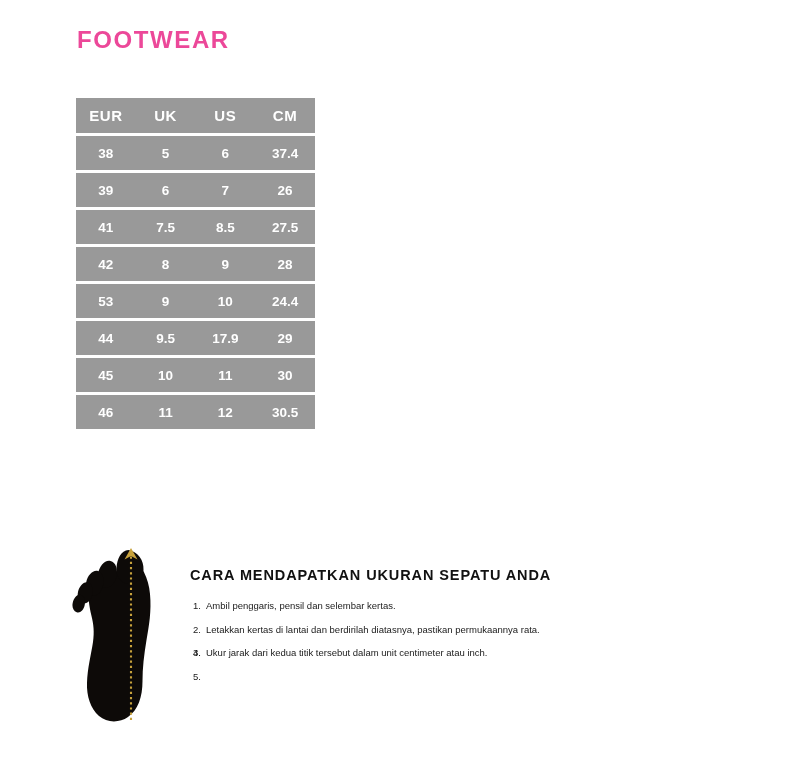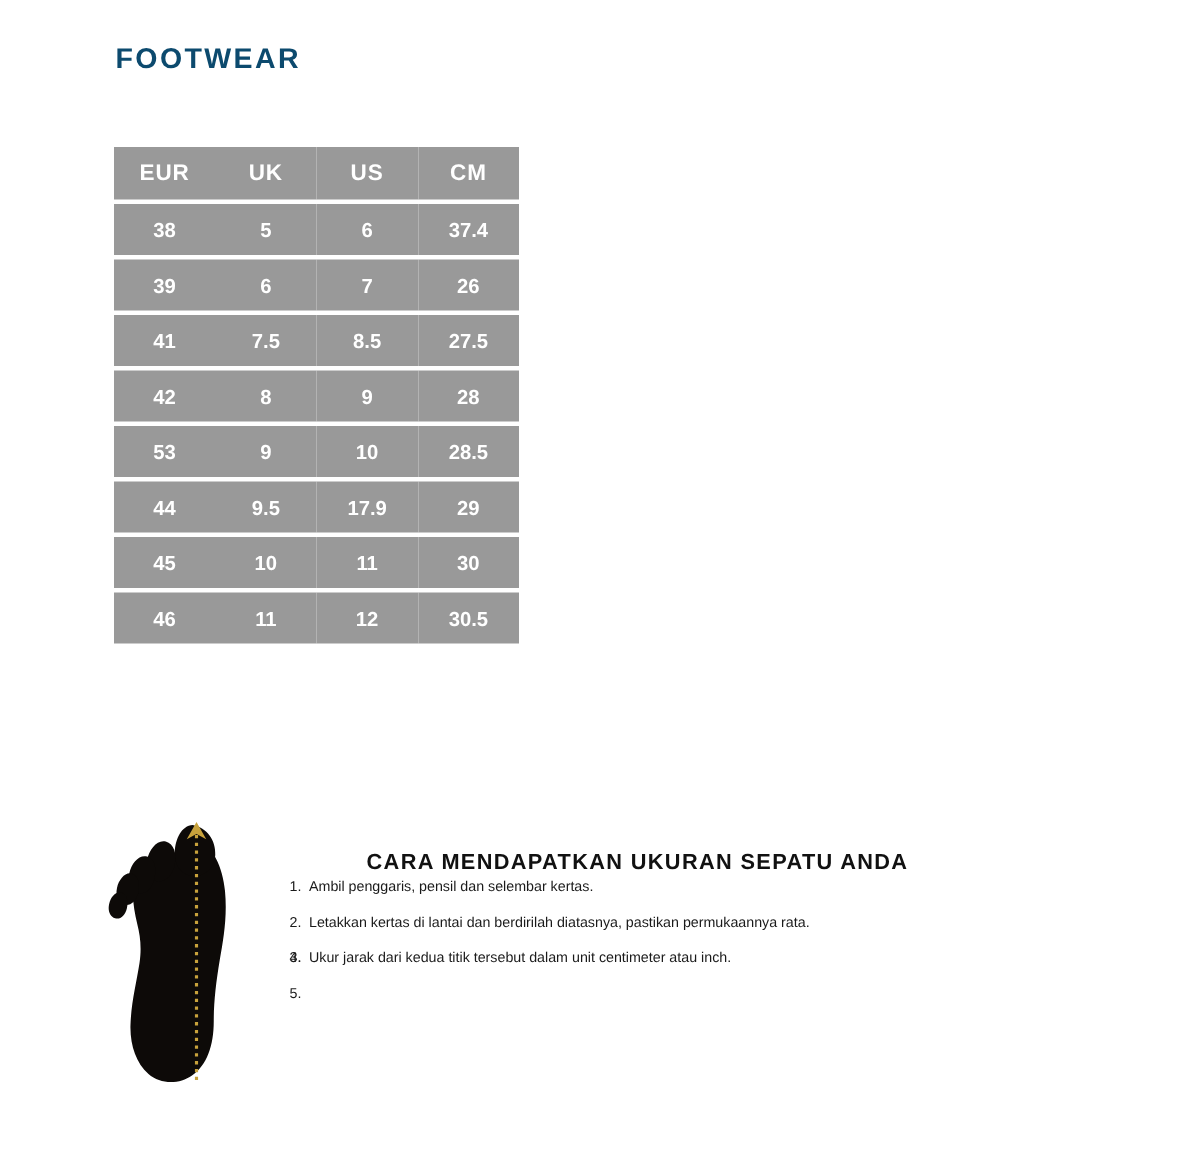--- a/index.html
+++ b/index.html
@@ -22,34 +22,34 @@
     left: 0; top: 0;
     width: 800px;
     height: 780px;
   }
 
   
   .page-title {
     position: absolute;
     left: 77px;
     top: 28px;
-    font-size: 19px;
+    font-size: 24px;
     font-weight: bold;
     letter-spacing: 1.6px;
-    color: #0c4a6e;
+    color: #ec4899;
     line-height: 24px;
     white-space: nowrap;
   }
 
   
   .size-table {
     position: absolute;
     left: 76px;
     top: 95px;
-    width: 270px;
+    width: 239px;
     border-collapse: separate;
     border-spacing: 0 3px;
     table-layout: fixed;
   }
   .size-table th,
   .size-table td {
     background: #999999;
     color: #ffffff;
     text-align: center;
     font-size: 13.5px;
@@ -74,24 +74,23 @@
     position: absolute;
     left: 190px;
     top: 565px;
     width: 470px;
   }
   .howto-title {
     font-size: 14.5px;
     font-weight: bold;
     letter-spacing: 0.9px;
     color: #111111;
-    margin: 0 0 0 0;
+    margin: 0 0 14px 0;
     line-height: 20px;
     white-space: nowrap;
-    text-align: center;
   }
   .howto-list {
     list-style: none;
     margin: 0;
     padding: 0;
   }
   .howto-item {
     position: relative;
     font-size: 9.5px;
     line-height: 13px;
@@ -162,21 +161,21 @@
       <tr>
         <td>42</td>
         <td>8</td>
         <td>9</td>
         <td>28</td>
       </tr>
       <tr>
         <td>53</td>
         <td>9</td>
         <td>10</td>
-        <td>28.5</td>
+        <td>24.4</td>
       </tr>
       <tr>
         <td>44</td>
         <td>9.5</td>
         <td>17.9</td>
         <td>29</td>
       </tr>
       <tr>
         <td>45</td>
         <td>10</td>

